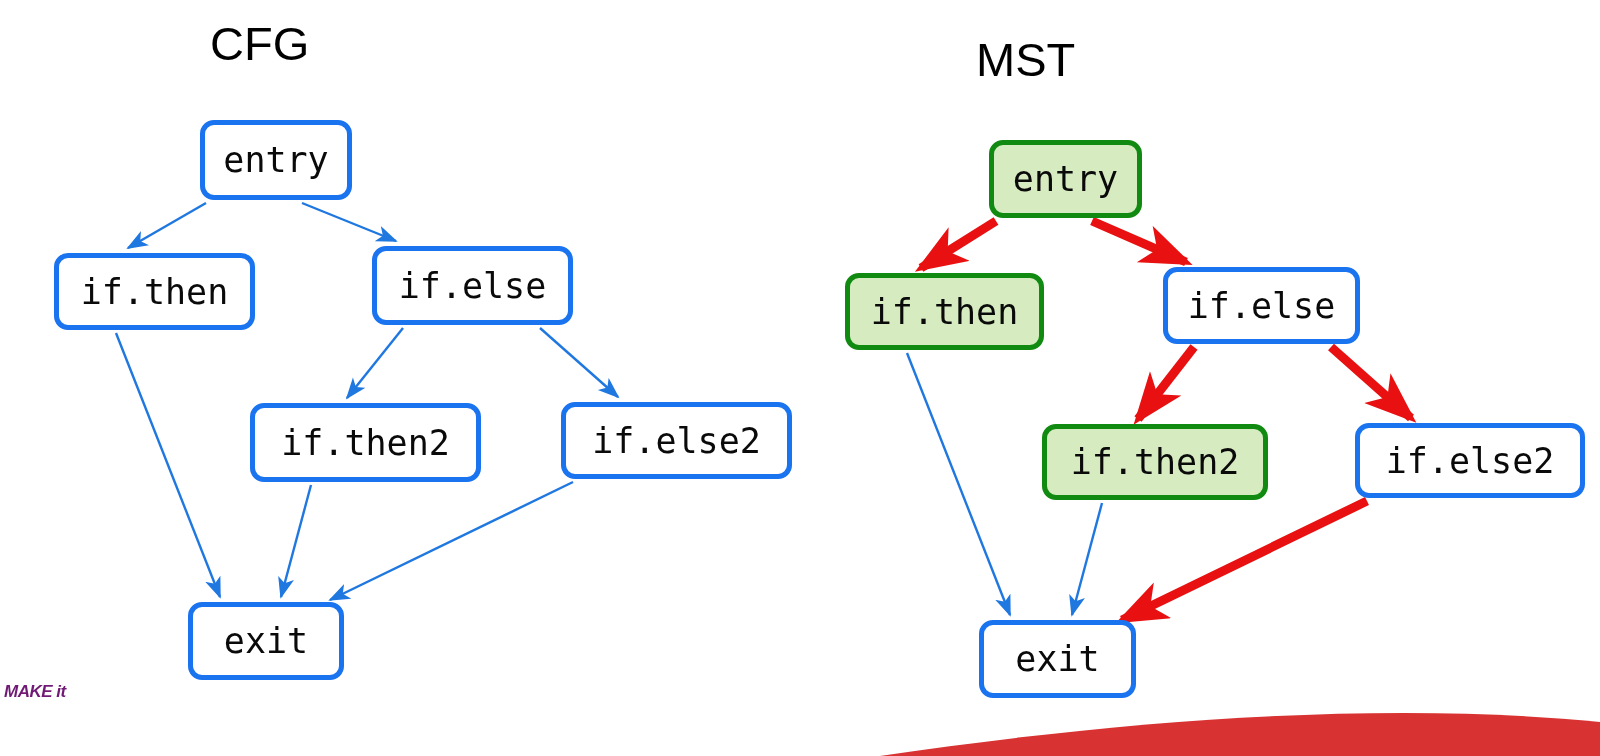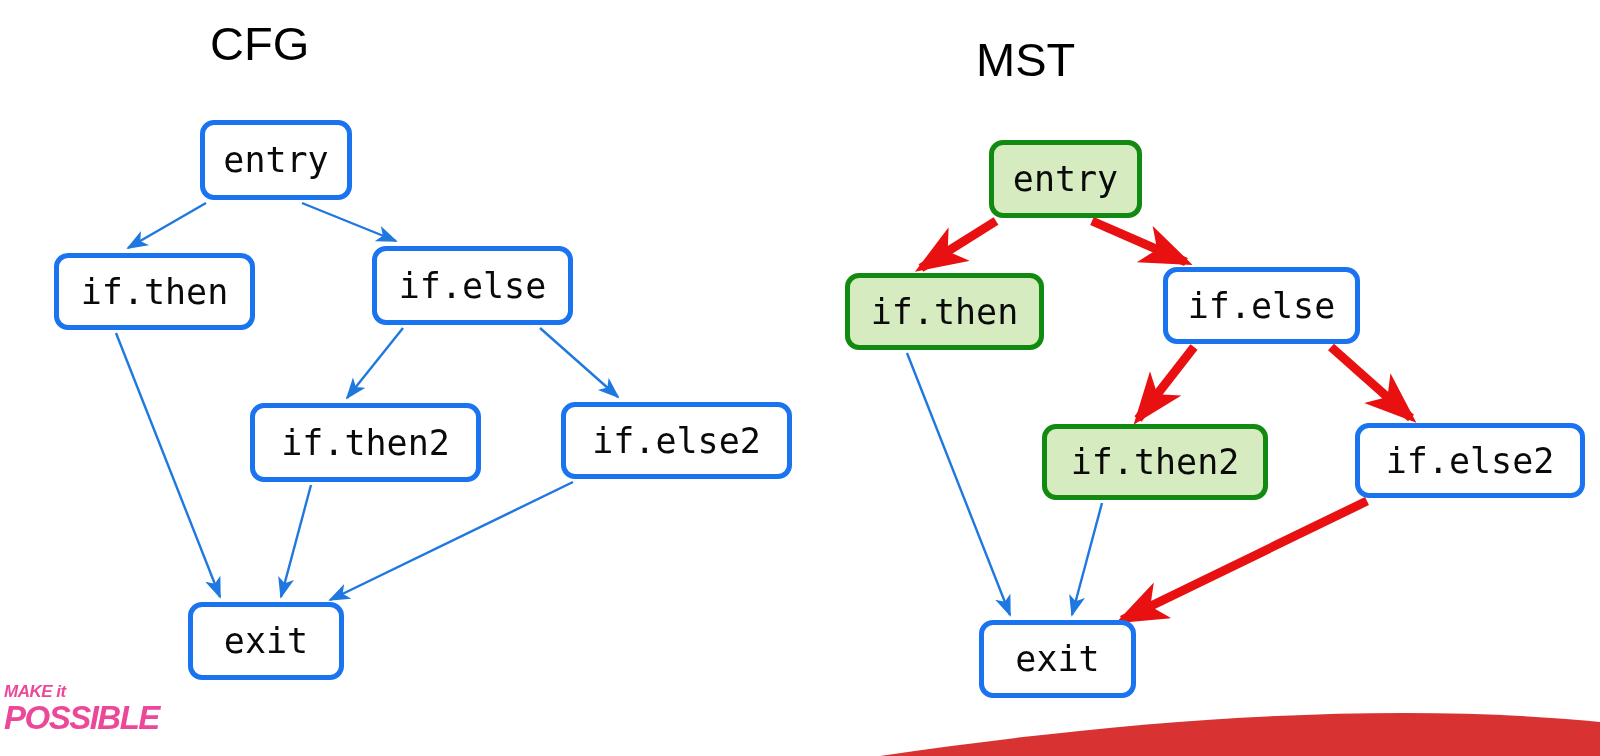--- a/index.html
+++ b/index.html
@@ -36,21 +36,21 @@
     margin-left:24px;
   }
   .node.green{
     border-color:#108a10;
     background:#d6ecc0;
   }
   .logo{
     position:absolute;
     left:4px;top:683px;
     width:180px;height:62px;
-    color:#ec4899;
+    color:#701a75;
     font-family:"Liberation Sans", sans-serif;
     font-style:italic;
     font-weight:bold;
     line-height:1;
     user-select:none;
   }
   .logo .l1{font-size:17px;letter-spacing:-0.5px;display:block;}
   .logo .l2{font-size:33px;letter-spacing:-1.5px;display:block;margin-top:1px;}
 </style>
 </head>
@@ -125,16 +125,15 @@
       <div class="node" style="left: 1331px; top: 423px; width: 230px; height: 75px;">
         <span>if.else2</span>
       </div>
       <div class="node" style="left: 955px; top: 620px; width: 157px; height: 78px;">
         <span>exit</span>
       </div>
     </div>
 
   <div class="logo">
     <span class="l1">MAKE it</span>
-    <span class="l2">POSSIBLE</span>
   </div>
 
 </div>
 
 </body></html>

